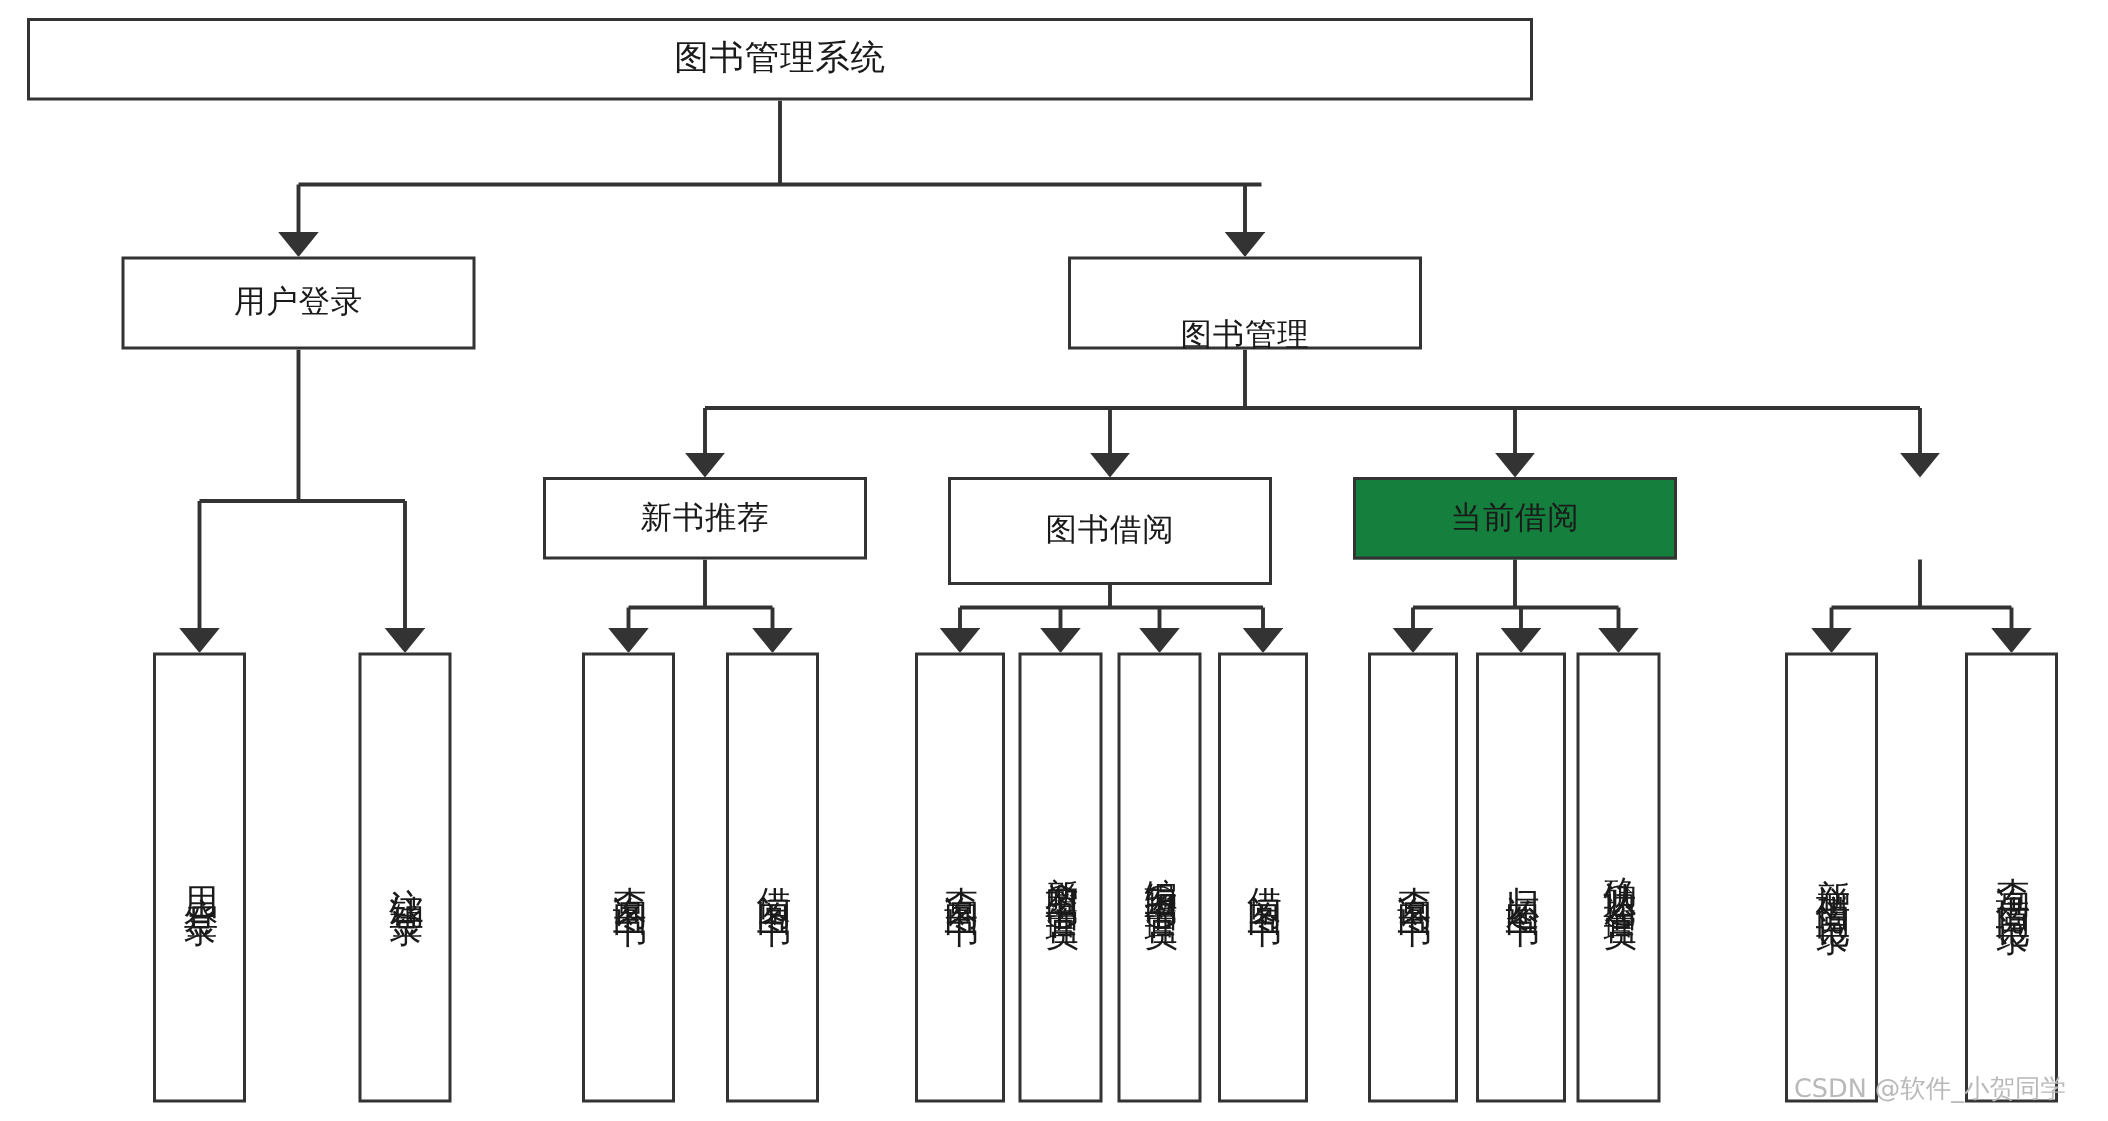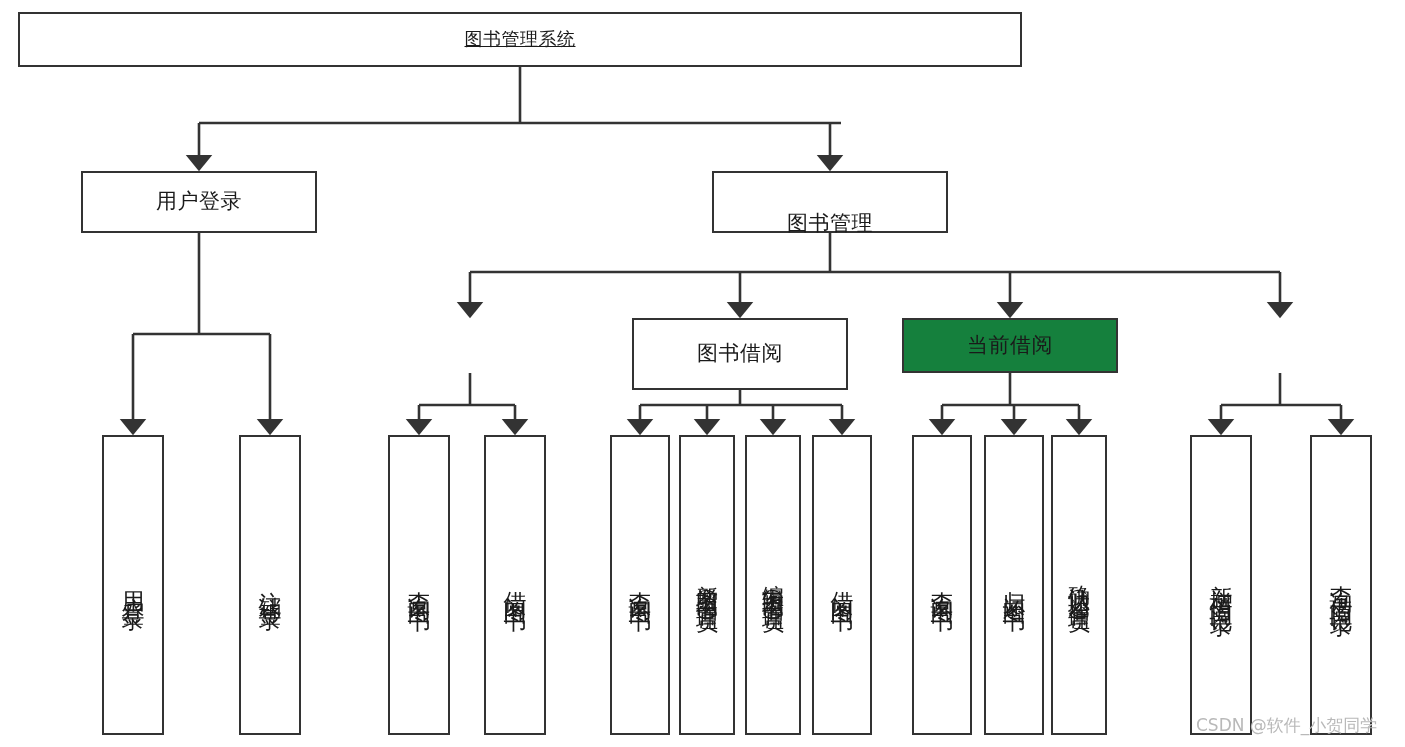--- a/index.html
+++ b/index.html
@@ -38,22 +38,21 @@
     color:#1a1a1a;
     line-height:1.12;
     white-space:nowrap;
   }
   
   .node.horiz .label{
     font-size:21px;
     letter-spacing:0.5px;
   }
   .node.root .label{
-    font-size:18px;
-    text-decoration:underline;
+    font-size:23px;
   }
   
   .node.vert{
     padding:6px 0;
   }
   .node.vert .label{
     writing-mode:vertical-rl;
     text-orientation:upright;
     font-size:23px;
     line-height:1.0;
@@ -135,20 +134,23 @@
     <span class="label" style="color: rgb(26, 26, 26);">图书管理系统</span>
   </div>
 
   <div class="node horiz" style="left: 81px; top: 171px; width: 236px; height: 62px; border-color: rgb(51, 51, 51); background: rgb(255, 255, 255);">
     <span class="label" style="color: rgb(26, 26, 26);">用户登录</span>
   </div>
   <div class="node horiz" style="left: 712px; top: 171px; width: 236px; height: 62px; border-color: rgb(51, 51, 51); background: rgb(255, 255, 255);">
     <span class="label" style="color: rgb(26, 26, 26); margin-top: 44px;">图书管理</span>
   </div>
 
+  <div class="node horiz" style="left: 362px; top: 318px; width: 216px; height: 55px; border-color: rgb(51, 51, 51); background: rgb(255, 255, 255);">
+    <span class="label" style="color: rgb(26, 26, 26);">新书推荐</span>
+  </div>
   <div class="node horiz" style="left: 632px; top: 318px; width: 216px; height: 72px; border-color: rgb(51, 51, 51); background: rgb(255, 255, 255);">
     <span class="label" style="color: rgb(26, 26, 26);">图书借阅</span>
   </div>
   <div class="node horiz" style="left: 902px; top: 318px; width: 216px; height: 55px; border-color: rgb(51, 51, 51); background: #15803d;">
     <span class="label" style="color: rgb(26, 26, 26);">当前借阅</span>
   </div>
 
   <div class="node vert" style="left: 102px; top: 435px; width: 62px; height: 300px; border-color: rgb(51, 51, 51); background: rgb(255, 255, 255);">
     <span class="label" style="color: rgb(26, 26, 26);">用户登录</span>
   </div>

